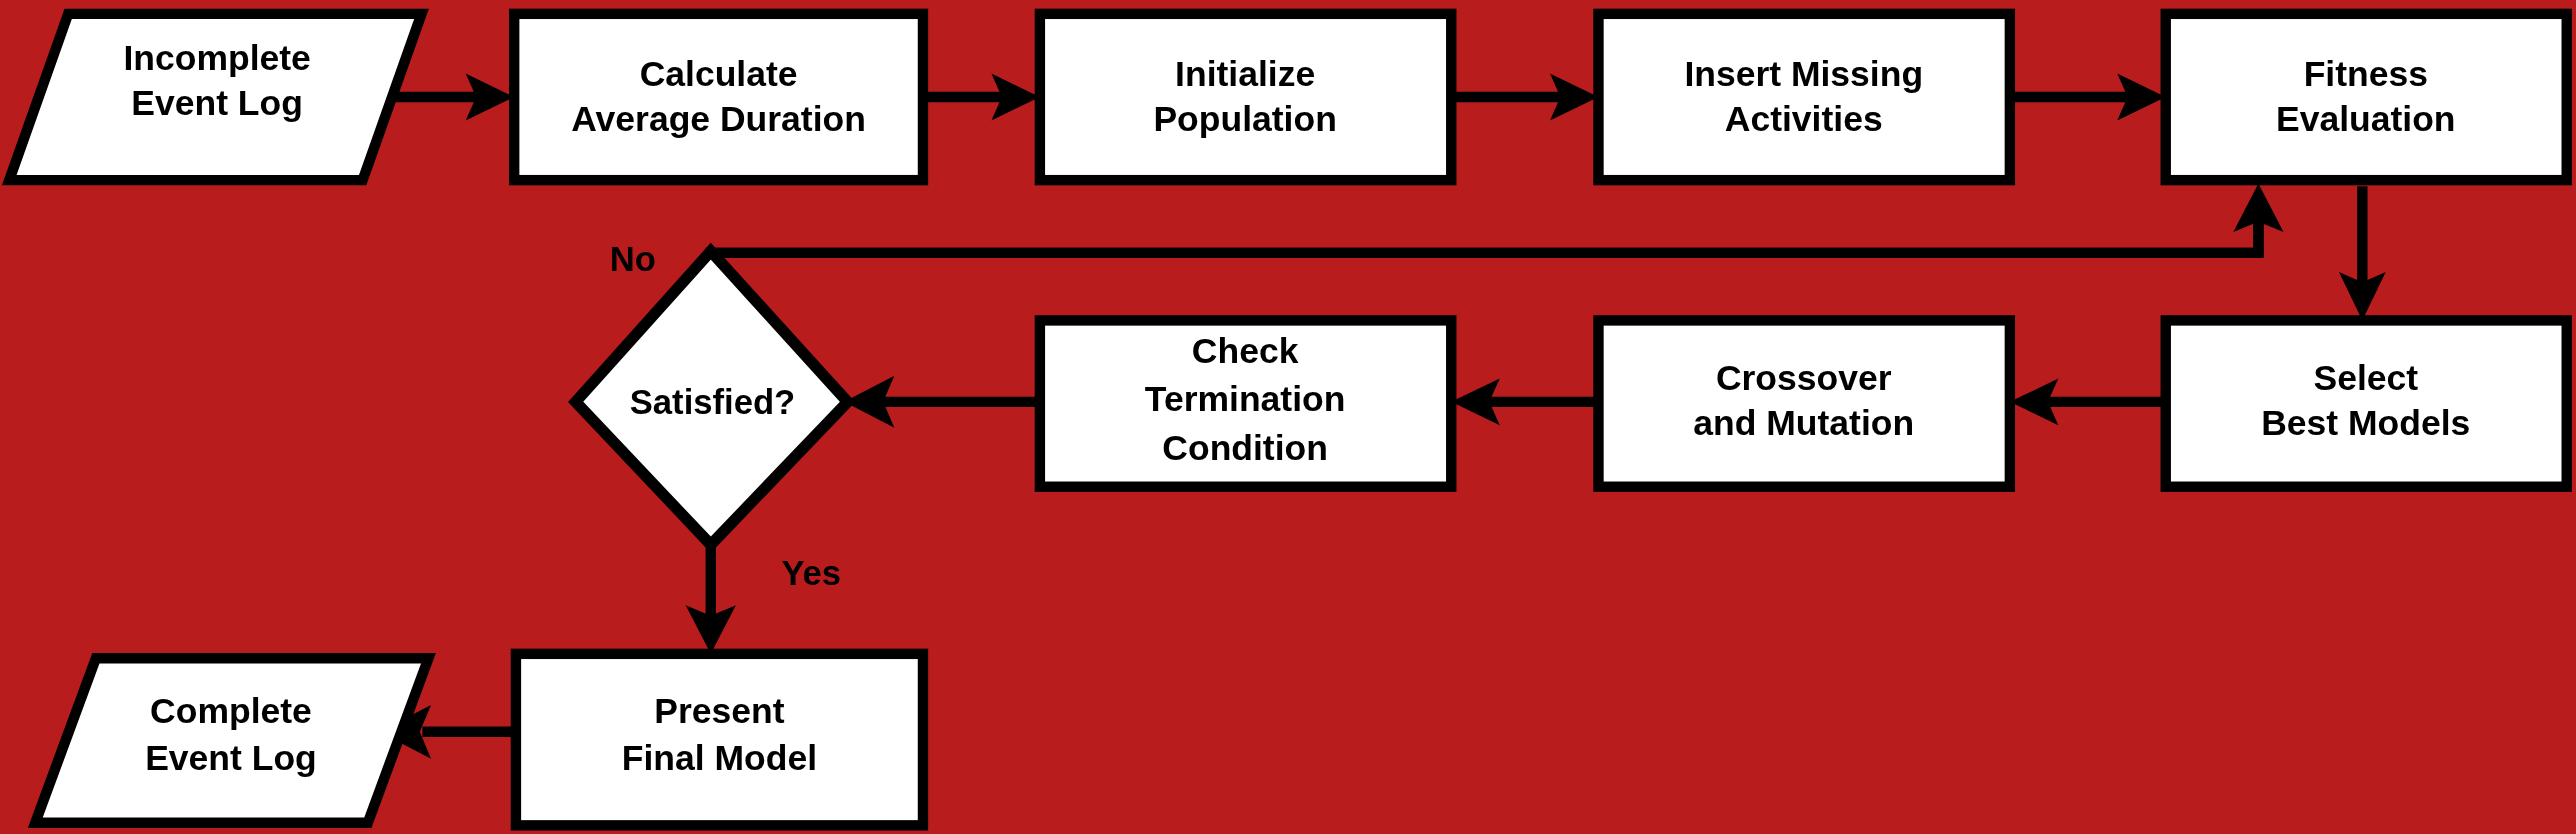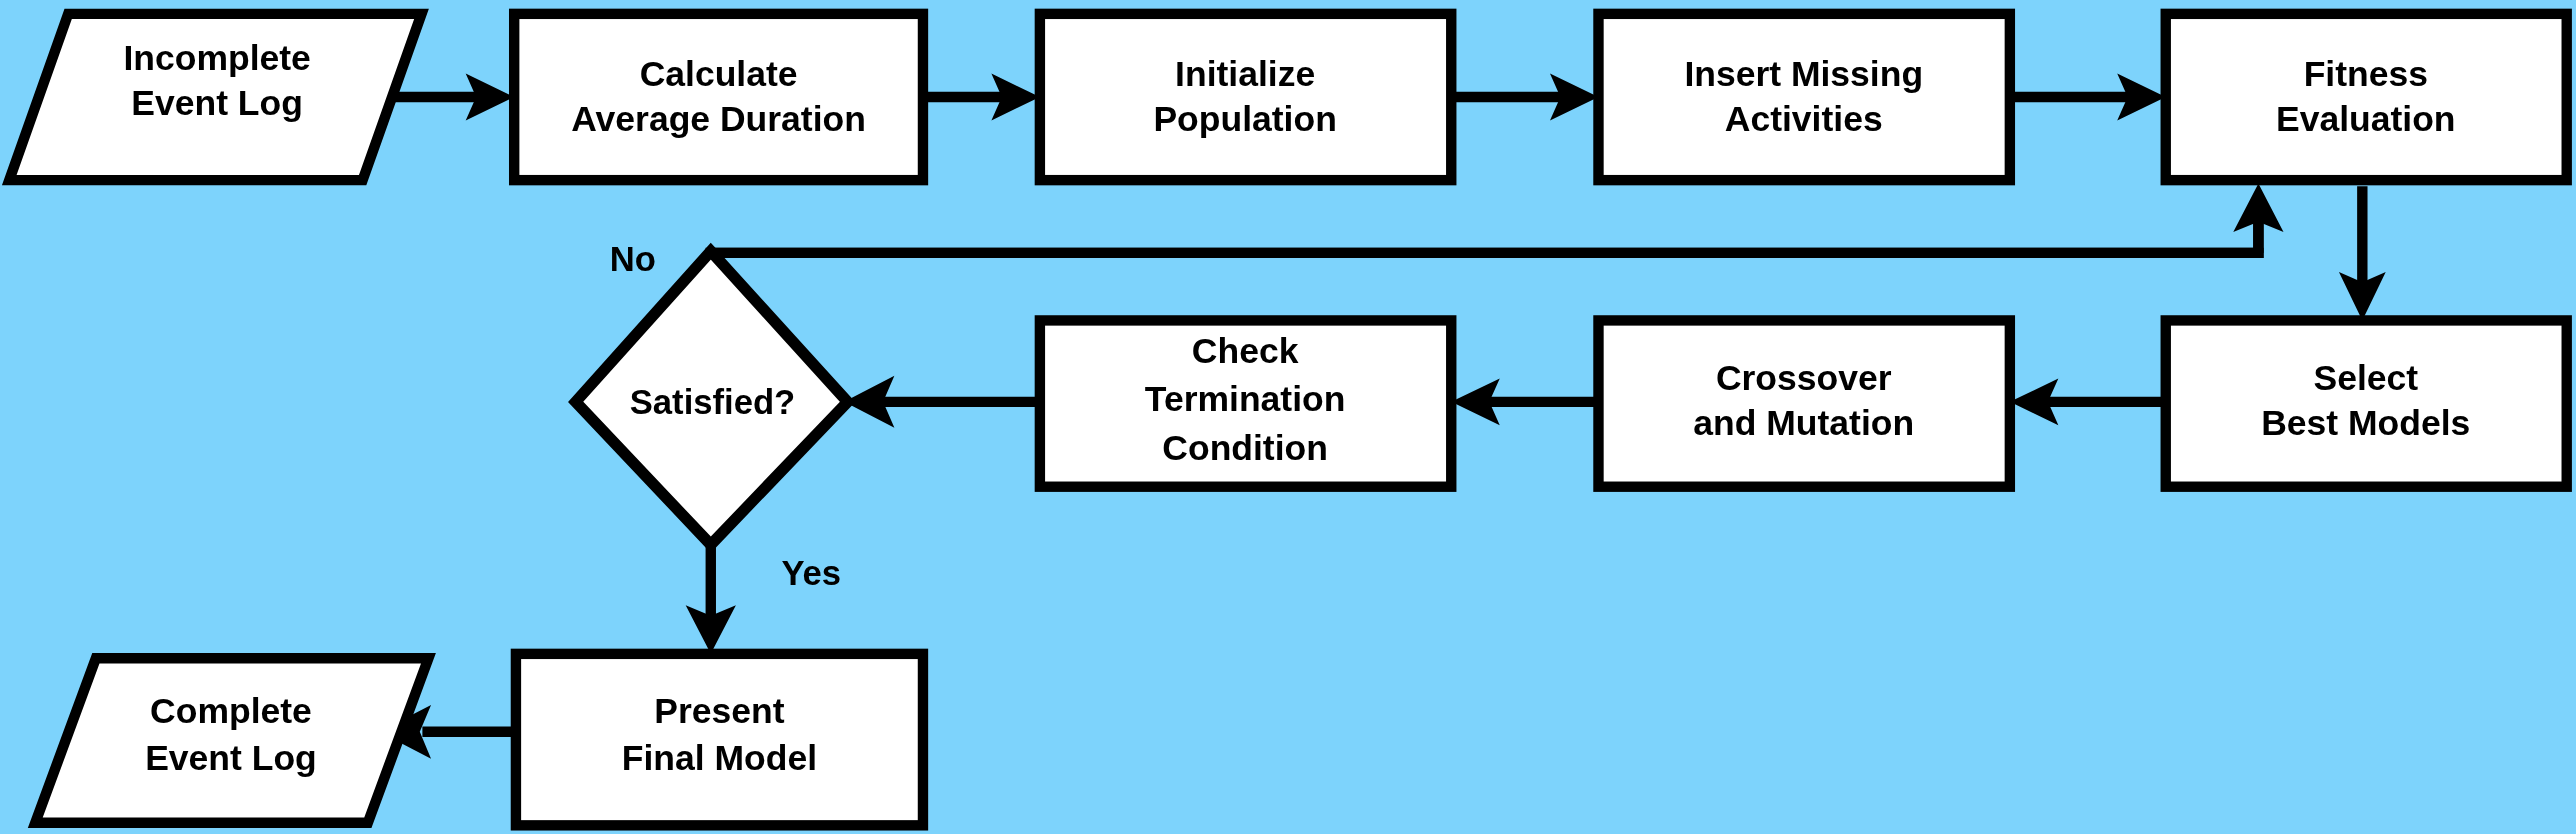--- a/index.html
+++ b/index.html
@@ -8,21 +8,21 @@
     padding: 0;
     background: #ffffff;
   }
   body {
     font-family: "Liberation Sans", sans-serif;
   }
   #flowchart-root {
     position: relative;
     width: 2576px;
     height: 834px;
-    background: #7dd3fc;
+    background: #b91c1c;
     overflow: hidden;
     text-align: center;
   }
   svg#flow-svg {
     display: block;
     width: 2576px;
     height: 834px;
   }
   .node-shape {
     fill: #ffffff;

